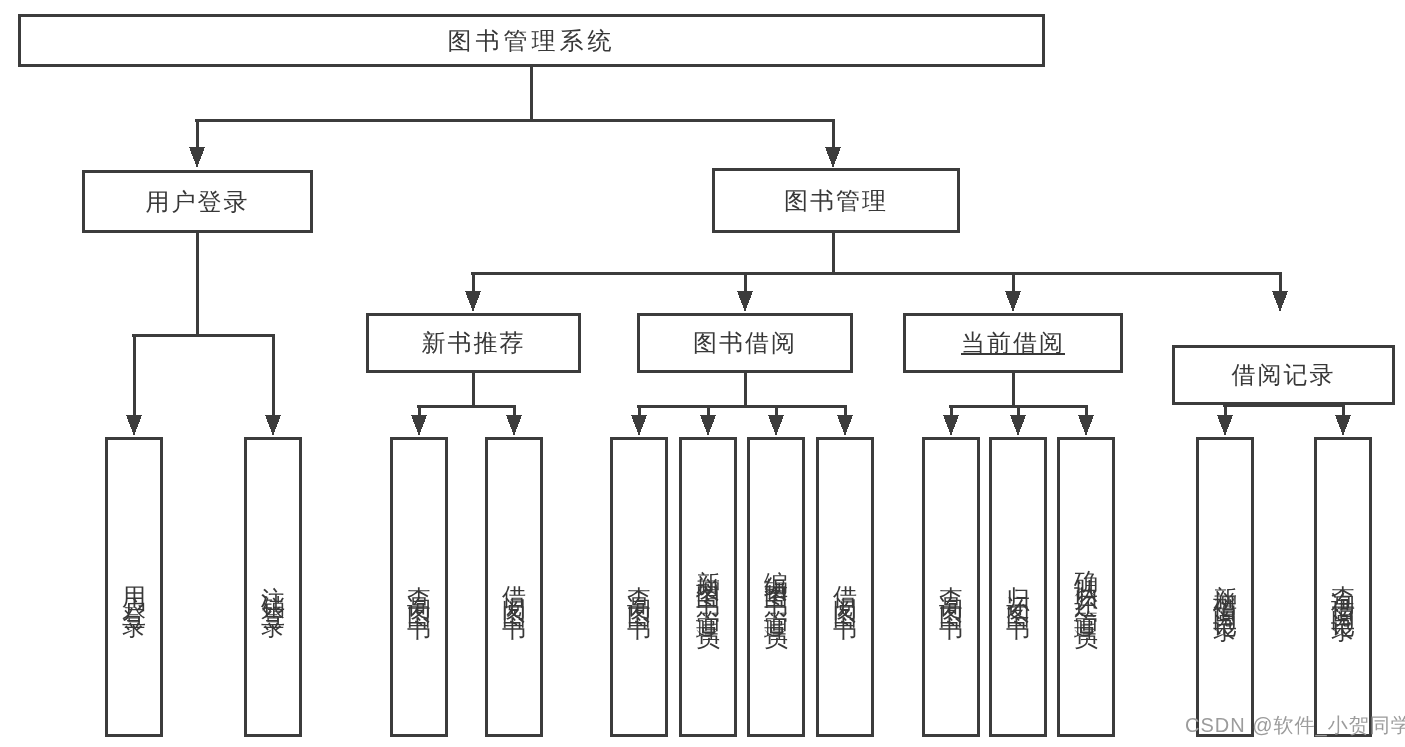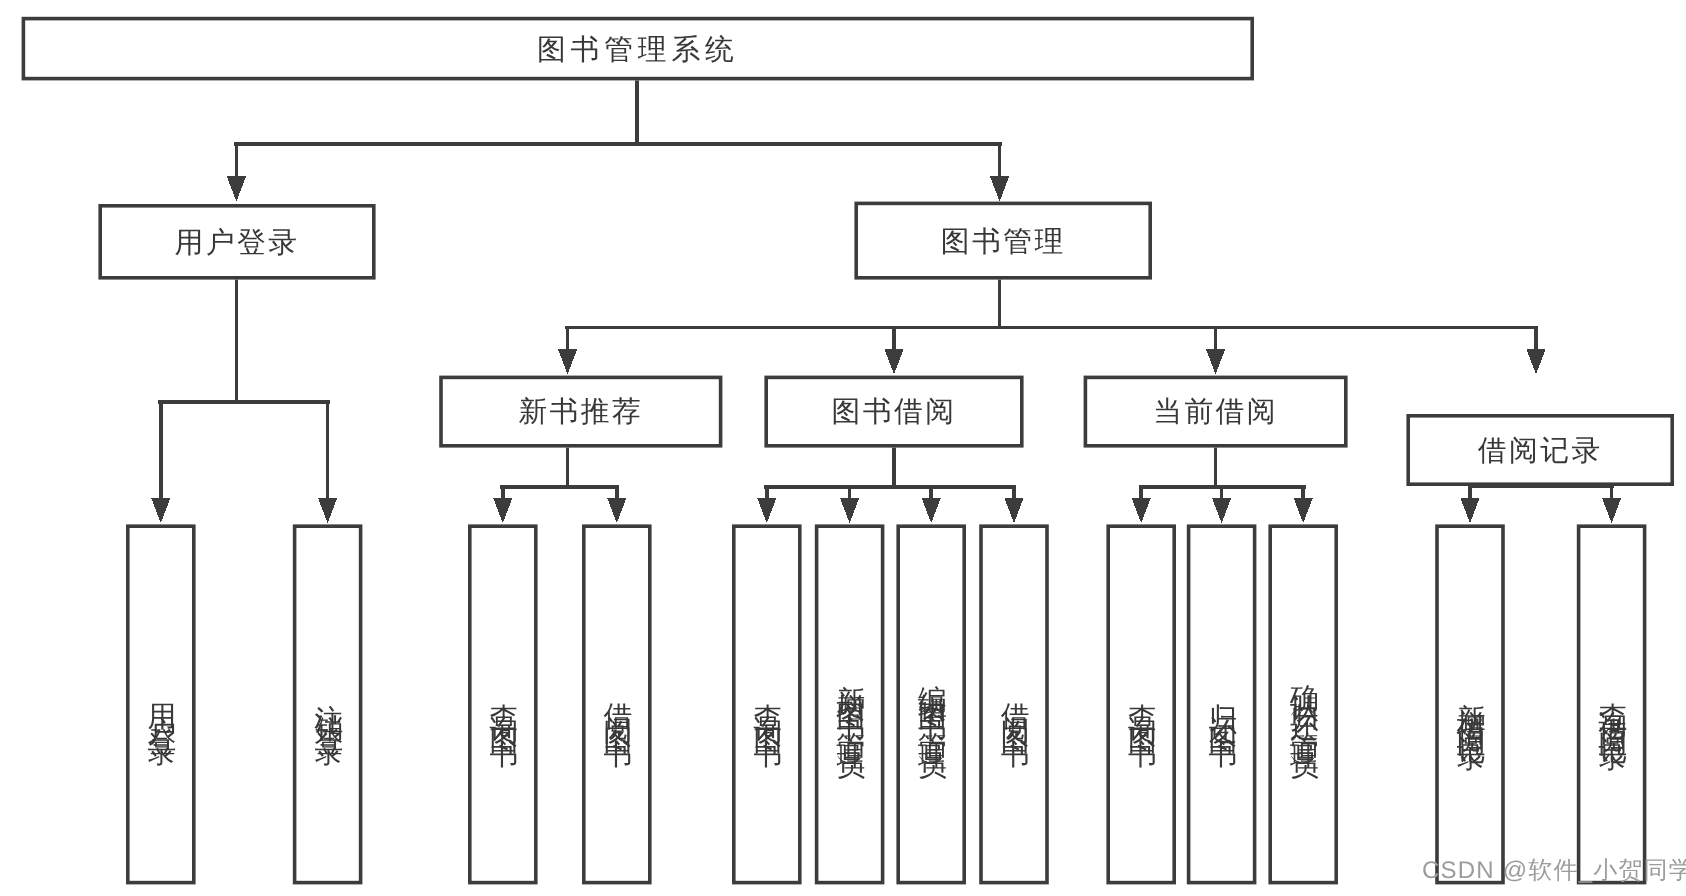--- a/index.html
+++ b/index.html
@@ -19,23 +19,23 @@
     border:3px solid #3c3c3c;
     display:flex;align-items:center;justify-content:center;
     color:#383838;
   }
   .hlabel{font-size:24px;letter-spacing:2px;white-space:nowrap;}
   .n-root{left:18px;top:14px;width:1027px;height:53px;}
   .n-root .hlabel{letter-spacing:4px;}
   .n-login{left:82px;top:170px;width:231px;height:63px;}
   .n-mgmt{left:712px;top:168px;width:248px;height:65px;text-align:center;}
   .l3{top:313px;height:60px;}
-  .n-rec{left:366px;width:236px;}
+  .n-rec{left:366px;width:215px;}
   .n-borrow{left:637px;width:216px;}
-  .n-current{left:903px;width:220px;}
+  .n-current{left:903px;width:220px;text-decoration:underline;}
   .n-records{left:1172px;width:223px;margin-top:32px;}
   .leaf{top:437px;width:58px;height:300px;}
   .leaf .vlabel{
     writing-mode:vertical-rl;
     text-orientation:mixed;
     font-size:24px;
     line-height:1;
     letter-spacing:10px;
     color:#383838;
   }

